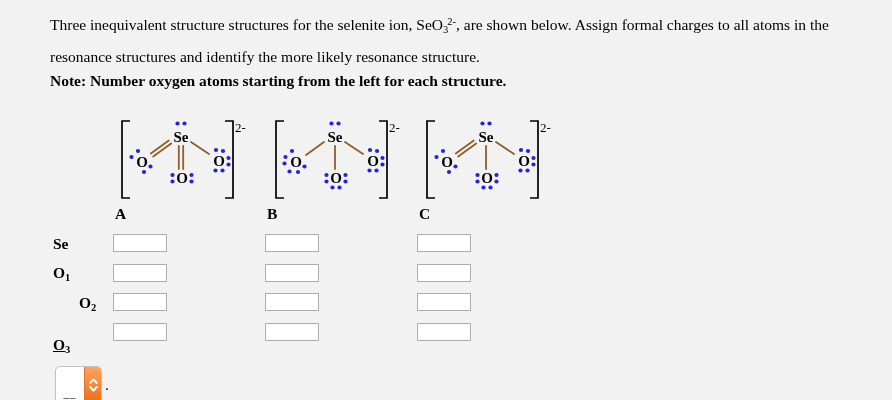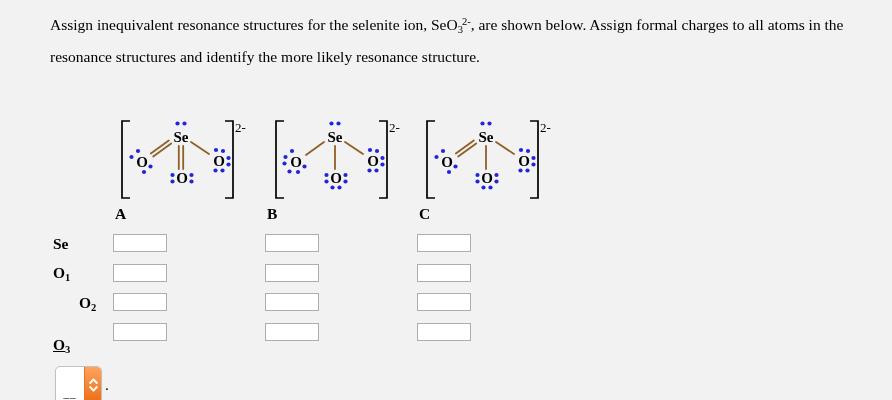--- a/index.html
+++ b/index.html
@@ -66,21 +66,22 @@
   .select-arrows{
     width:17px;display:flex;align-items:center;justify-content:center;
     background:linear-gradient(var(--sel-top),var(--sel-bot));
     border-left:1px solid #e0762a;border-radius:0 4px 4px 0;
   }
 </style>
 </head>
 <body style="background: rgb(242, 242, 242);">
 
 <div class="page">
-  <p class="intro"><span>Assign inequivalent resonance structures for the </span><span class="b">selenite ion</span><span>, </span><span class="b">SeO</span><sub class="b">3</sub><sup class="b">2-</sup><span>, are shown below. Assign formal charges to all atoms in the resonance structures and identify the more likely resonance structure.</span></p>
+  <p class="intro"><span>Three inequivalent structure structures for the </span><span class="b">selenite ion</span><span>, </span><span class="b">SeO</span><sub class="b">3</sub><sup class="b">2-</sup><span>, are shown below. Assign formal charges to all atoms in the resonance structures and identify the more likely resonance structure.</span></p>
+  <p class="note">Note: Number oxygen atoms starting from the left for each structure.</p>
   <div id="structures">
       <svg viewBox="0 0 140 100" width="140" height="100" class="structure" style="left: 115px;">
         <path d="M15,13 H7 V90 H15" class="bracket"></path>
         <path d="M110,13 H118 V90 H110" class="bracket"></path>
         <text x="120" y="24" class="charge">2-</text>
         <text x="66" y="34" text-anchor="middle" class="atom">Se</text>
         <circle cx="62.5" cy="15.5" r="2.1" class="dot"></circle>
         <circle cx="69.5" cy="15.5" r="2.1" class="dot"></circle>
         <text x="27" y="59" text-anchor="middle" class="atom">O</text>
         <line x1="56.2" y1="35.55" x2="38.2" y2="48.55" class="bond"></line>

